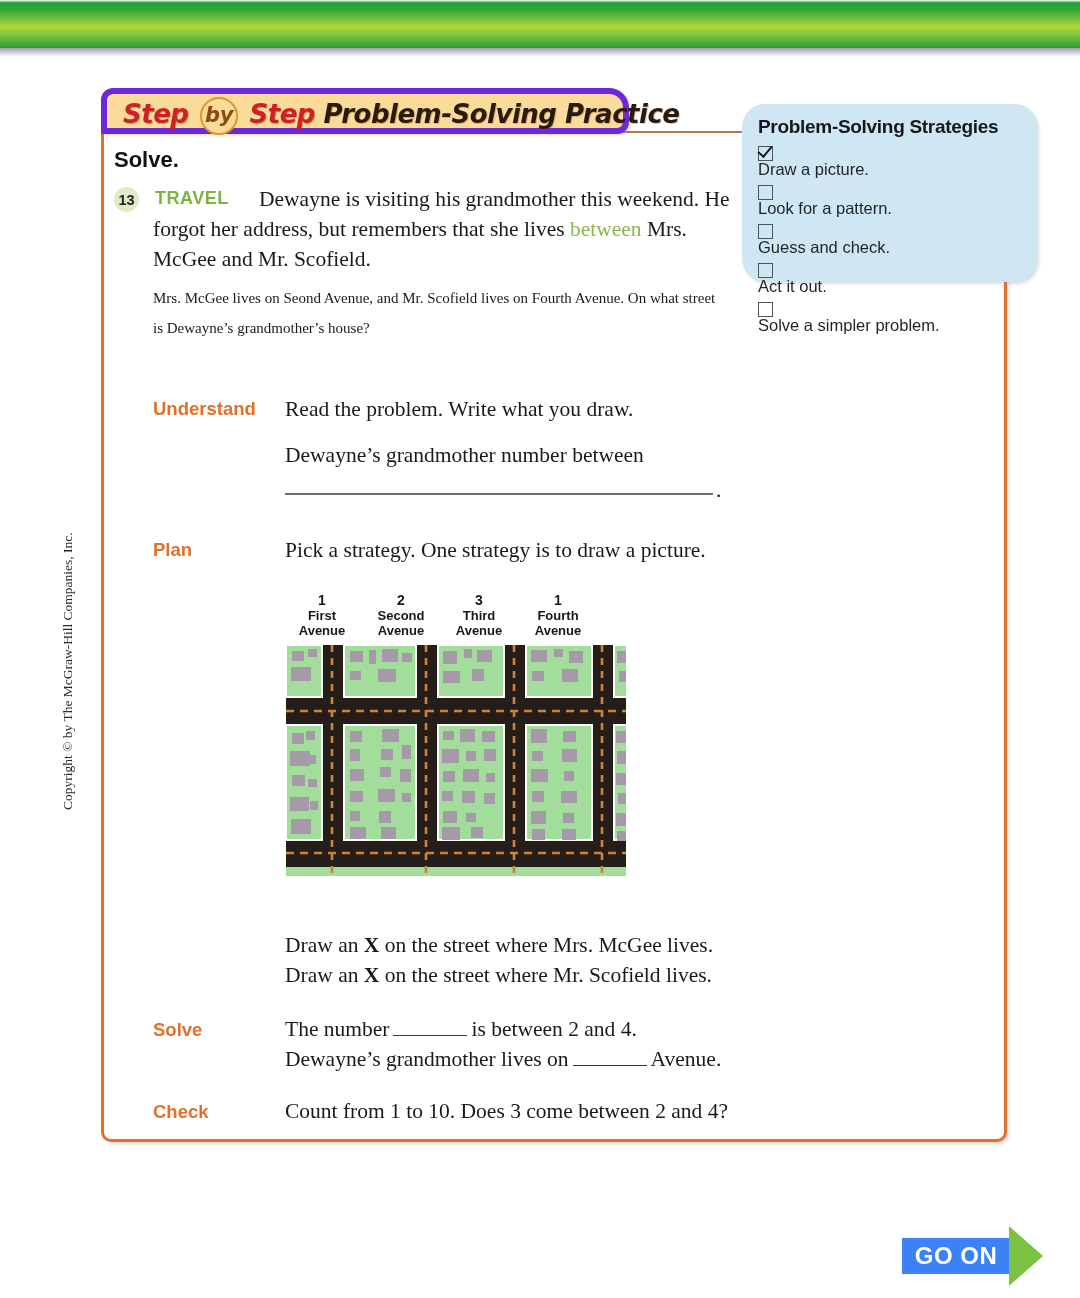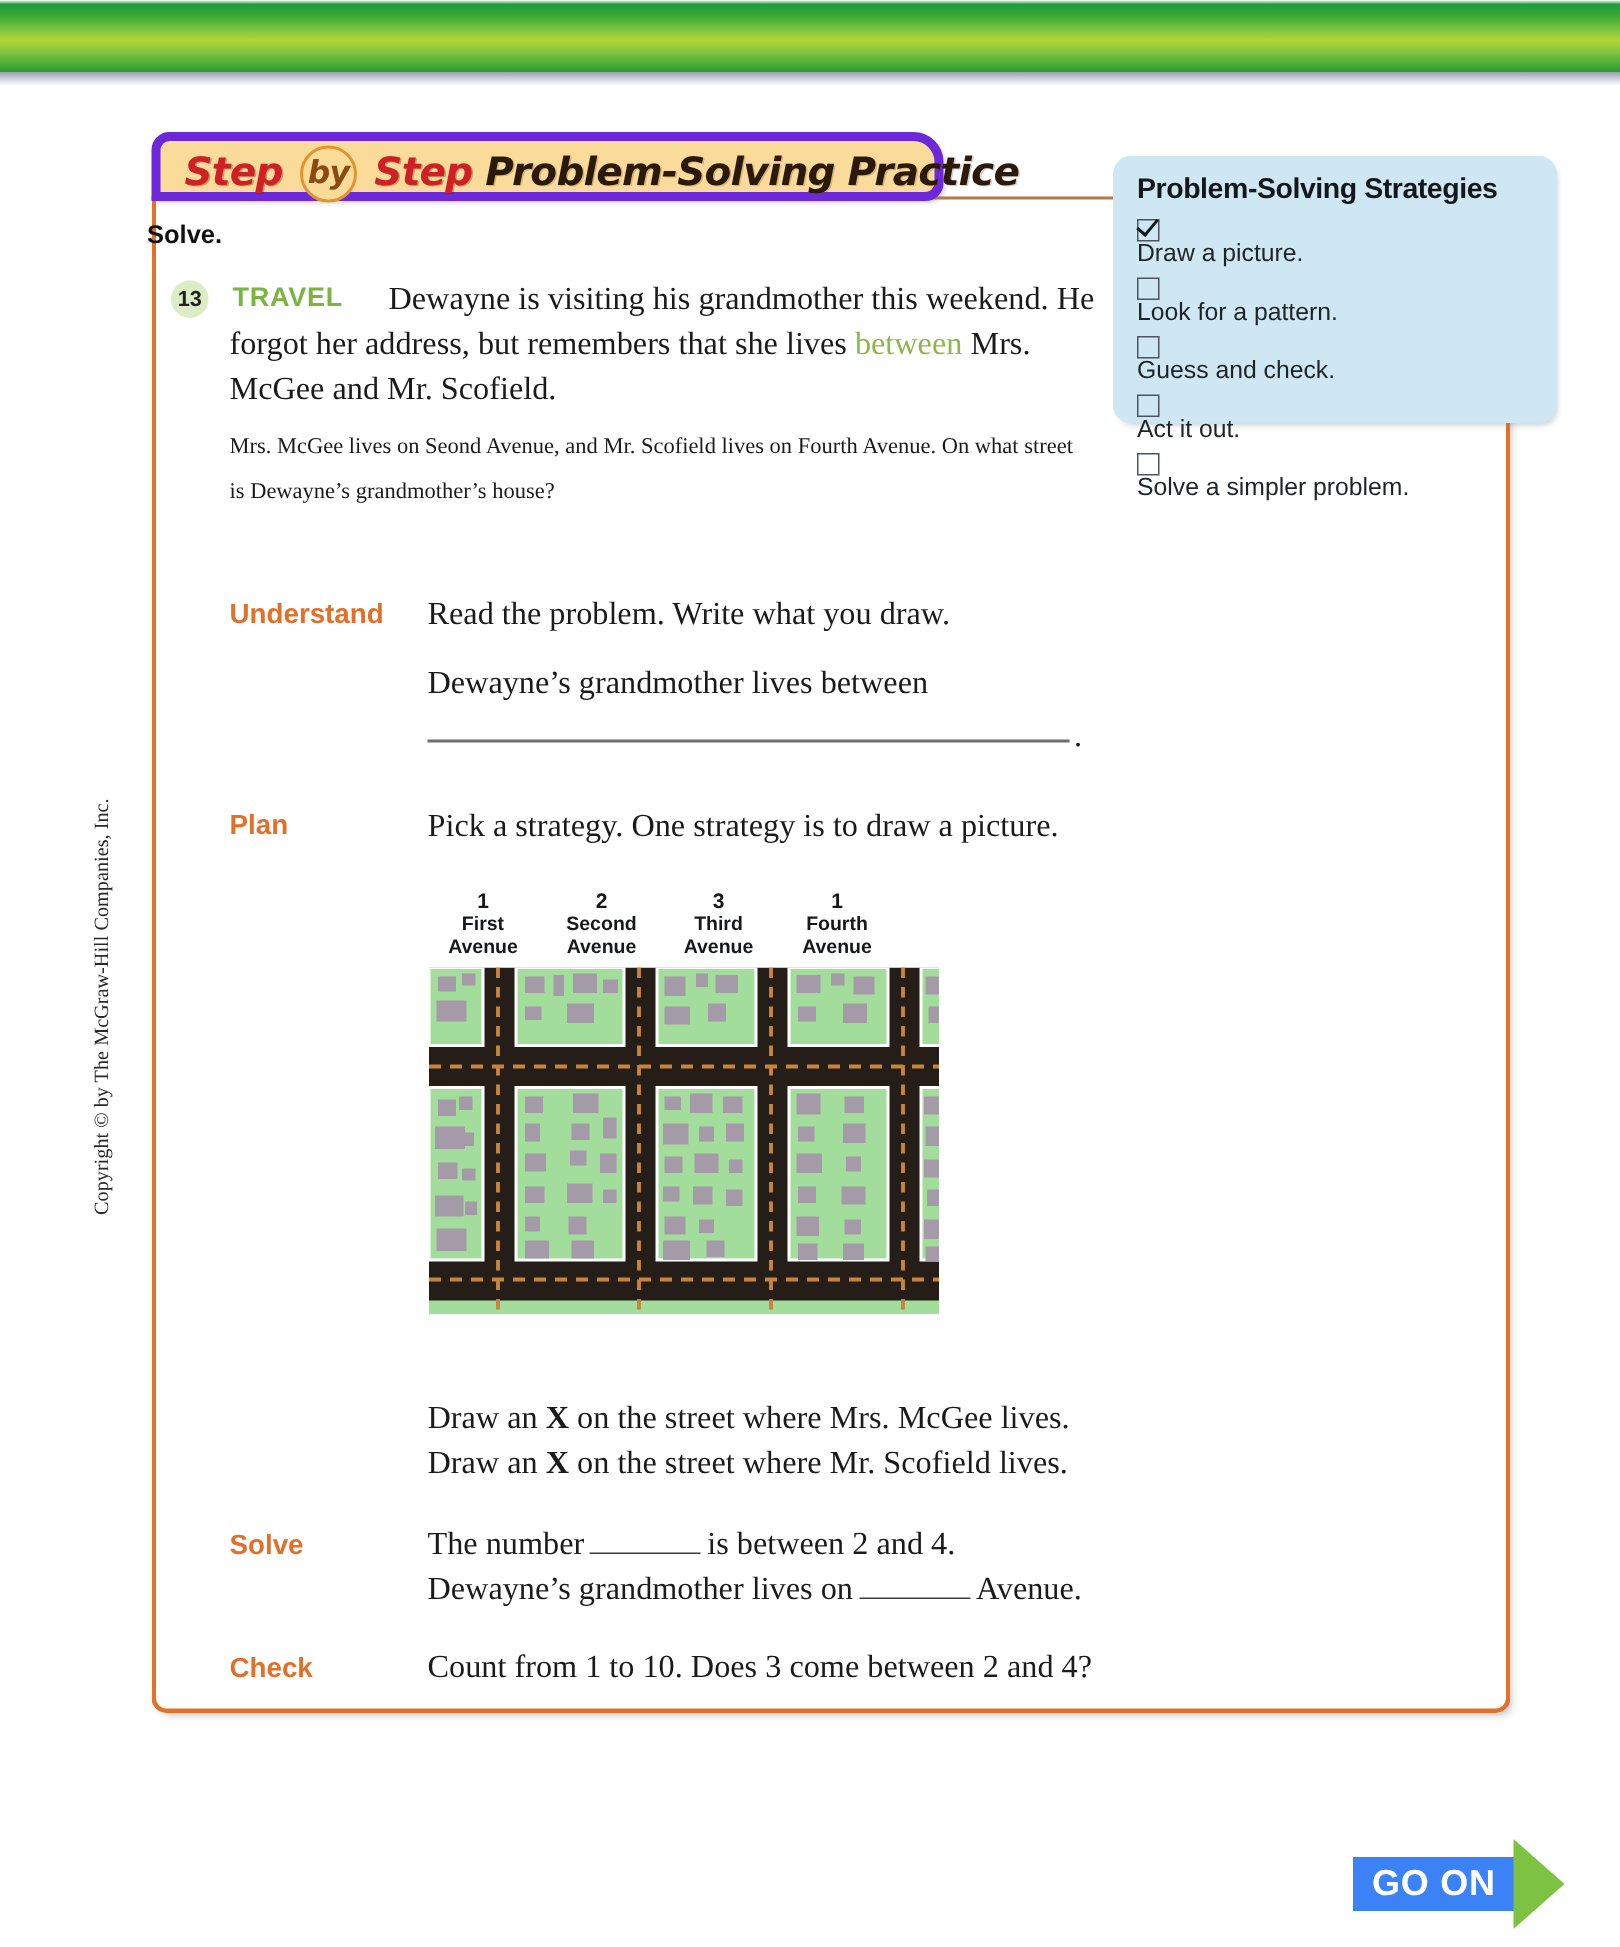--- a/index.html
+++ b/index.html
@@ -119,21 +119,21 @@
   }
 
   
   .strategies {
     position: absolute;
     left: 742px;
     top: 104px;
     width: 296px;
     height: 178px;
     background: #cfe7f2;
-    border-radius: 12px;
+    border-radius: 23px;
     box-sizing: border-box;
     padding: 12px 16px 0 16px;
     box-shadow: 2px 3px 4px -2px rgba(120,130,140,0.4);
   }
   .strategies h3 {
     margin: 0 0 7px 0;
     font-family: "Liberation Sans", sans-serif;
     font-size: 19px;
     font-weight: bold;
     color: #14181c;
@@ -164,25 +164,25 @@
     left: 2px; top: -4px;
     width: 6px; height: 12px;
     border: solid #14181c;
     border-width: 0 2.2px 2.2px 0;
     transform: rotate(40deg);
   }
 
   
   .solve-label {
     position: absolute;
-    left: 98px;
+    left: 114px;
     top: 147px;
     font-family: "Liberation Sans", sans-serif;
     font-weight: bold;
-    font-size: 17px;
+    font-size: 22px;
     color: #111;
   }
 
   .num-badge {
     position: absolute;
     left: 114px;
     top: 187px;
     width: 25px; height: 25px;
     border-radius: 50%;
     background: #dcecc6;
@@ -392,21 +392,21 @@
 <div class="num-badge">13</div>
 <div class="para1">
   <span>Dewayne is visiting his grandmother this weekend. He forgot her address, but remembers that she lives </span><span class="kw-between">between</span><span> Mrs. McGee and Mr. Scofield.</span>
 </div>
 <div class="travel-tag">TRAVEL</div>
 
 <div class="para2">Mrs. McGee lives on Seond Avenue, and Mr. Scofield lives on Fourth Avenue. On what street is Dewayne’s grandmother’s house?</div>
 
 <div class="step-label" style="left:153px; top:398px;">Understand</div>
 <div class="step-body" style="left:285px; top:394px; width:470px;">Read the problem. Write what you draw.</div>
-<div class="step-body" style="left:285px; top:440px; width:470px;">Dewayne’s grandmother lives between</div>
+<div class="step-body" style="left:285px; top:440px; width:470px;">Dewayne’s grandmother number between</div>
 <div class="answer-line"></div>
 <div class="answer-period">.</div>
 
 <div class="step-label" style="left:153px; top:539px;">Plan</div>
 <div class="step-body" style="left:285px; top:535px; width:520px;">Pick a strategy. One strategy is to draw a picture.</div>
 
 <div class="map-wrap">
   <div class="map-labels">
     <div class="map-label" style="left:-9px; top:0;">
       <span class="num">1</span>

